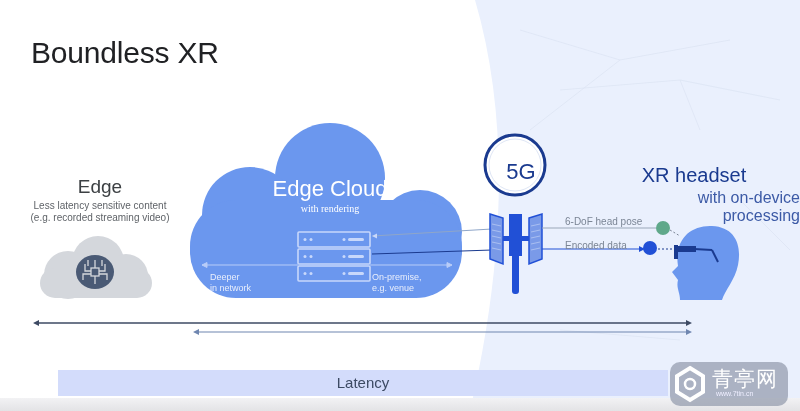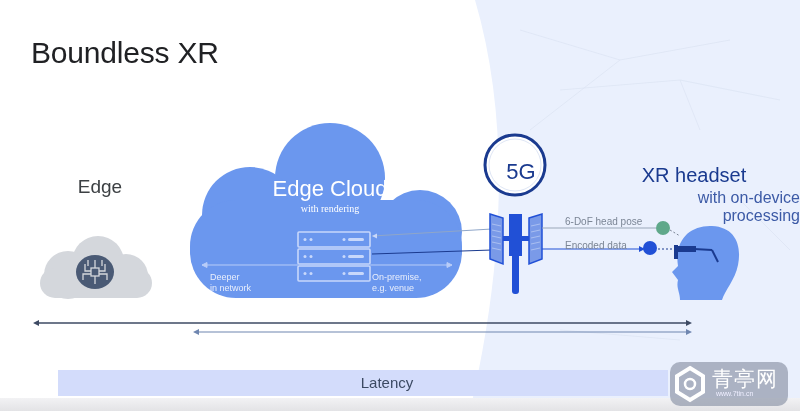--- a/index.html
+++ b/index.html
@@ -12,21 +12,21 @@
   .edge-title{left:240px;top:170px;width:180px;text-align:center;font-size:22px;color:#ffffff;}
   .edge-sub{left:260px;top:197px;width:140px;text-align:center;font-size:10px;color:#ffffff;font-family:Liberation Serif, serif;}
   .edge-deeper{left:210px;top:266px;width:70px;font-size:9px;color:#e8eefc;line-height:11px;}
   .edge-onprem{left:372px;top:266px;width:70px;text-align:left;font-size:9px;color:#e8eefc;line-height:11px;}
   .fiveg{left:487px;top:153px;width:68px;text-align:center;font-size:22px;color:#1a3a8f;}
   .xr-title{left:624px;top:158px;width:140px;text-align:center;font-size:20px;color:#1a3a8f;}
   .xr-sub{left:640px;top:183px;width:160px;text-align:right;font-size:16px;color:#3c5aa6;}
   .lbl-pose{left:565px;top:210px;font-size:10px;color:#7b8595;}
   .lbl-enc{left:565px;top:234px;font-size:10px;color:#7b8595;}
   .latency-bar{left:58px;top:364px;width:610px;height:26px;background:#d3dcfb;}
-  .latency-text{left:58px;top:368px;width:610px;text-align:center;font-size:15px;color:#3c4a63;padding-left:24px;}
+  .latency-text{left:58px;top:368px;width:610px;text-align:center;font-size:15px;color:#3c4a63;}
   .wm{left:670px;top:356px;width:118px;height:44px;border-radius:10px;background:rgba(150,158,175,0.75);}
   .wm-text{left:712px;top:359px;font-size:21px;color:#ffffff;letter-spacing:1px;}
   .wm-url{left:716px;top:384px;font-size:7px;color:#eef;}
   .bottom-shade{left:0;top:392px;width:800px;height:19px;background:linear-gradient(#f2f2f4,#dcdcdf);}
 </style>
 </head>
 <body>
 
 <svg id="bg-svg" width="800" height="411" viewBox="0 0 800 411">
 
@@ -141,20 +141,22 @@
   <g>
     <line x1="196" y1="332" x2="688" y2="332" stroke="#6f86b0" stroke-width="1.2"></line>
     <path d="M193 332 l6 -3 v6 z M692 332 l-6 -3 v6 z" fill="#6f86b0"></path>
   </g>
 </svg>
 
 <div class="abs title">Boundless XR</div>
 
 <div class="abs cloud-title">Edge</div>
 <div class="abs cloud-sub">
+  <div>Less latency sensitive content</div>
+  <div>(e.g. recorded streaming video)</div>
 </div>
 
 <div class="abs edge-title">Edge Cloud</div>
 <div class="abs edge-sub">with rendering</div>
 <div class="abs edge-deeper">
   <div>Deeper</div>
   <div>in network</div>
 </div>
 <div class="abs edge-onprem">
   <div>On-premise,</div>

